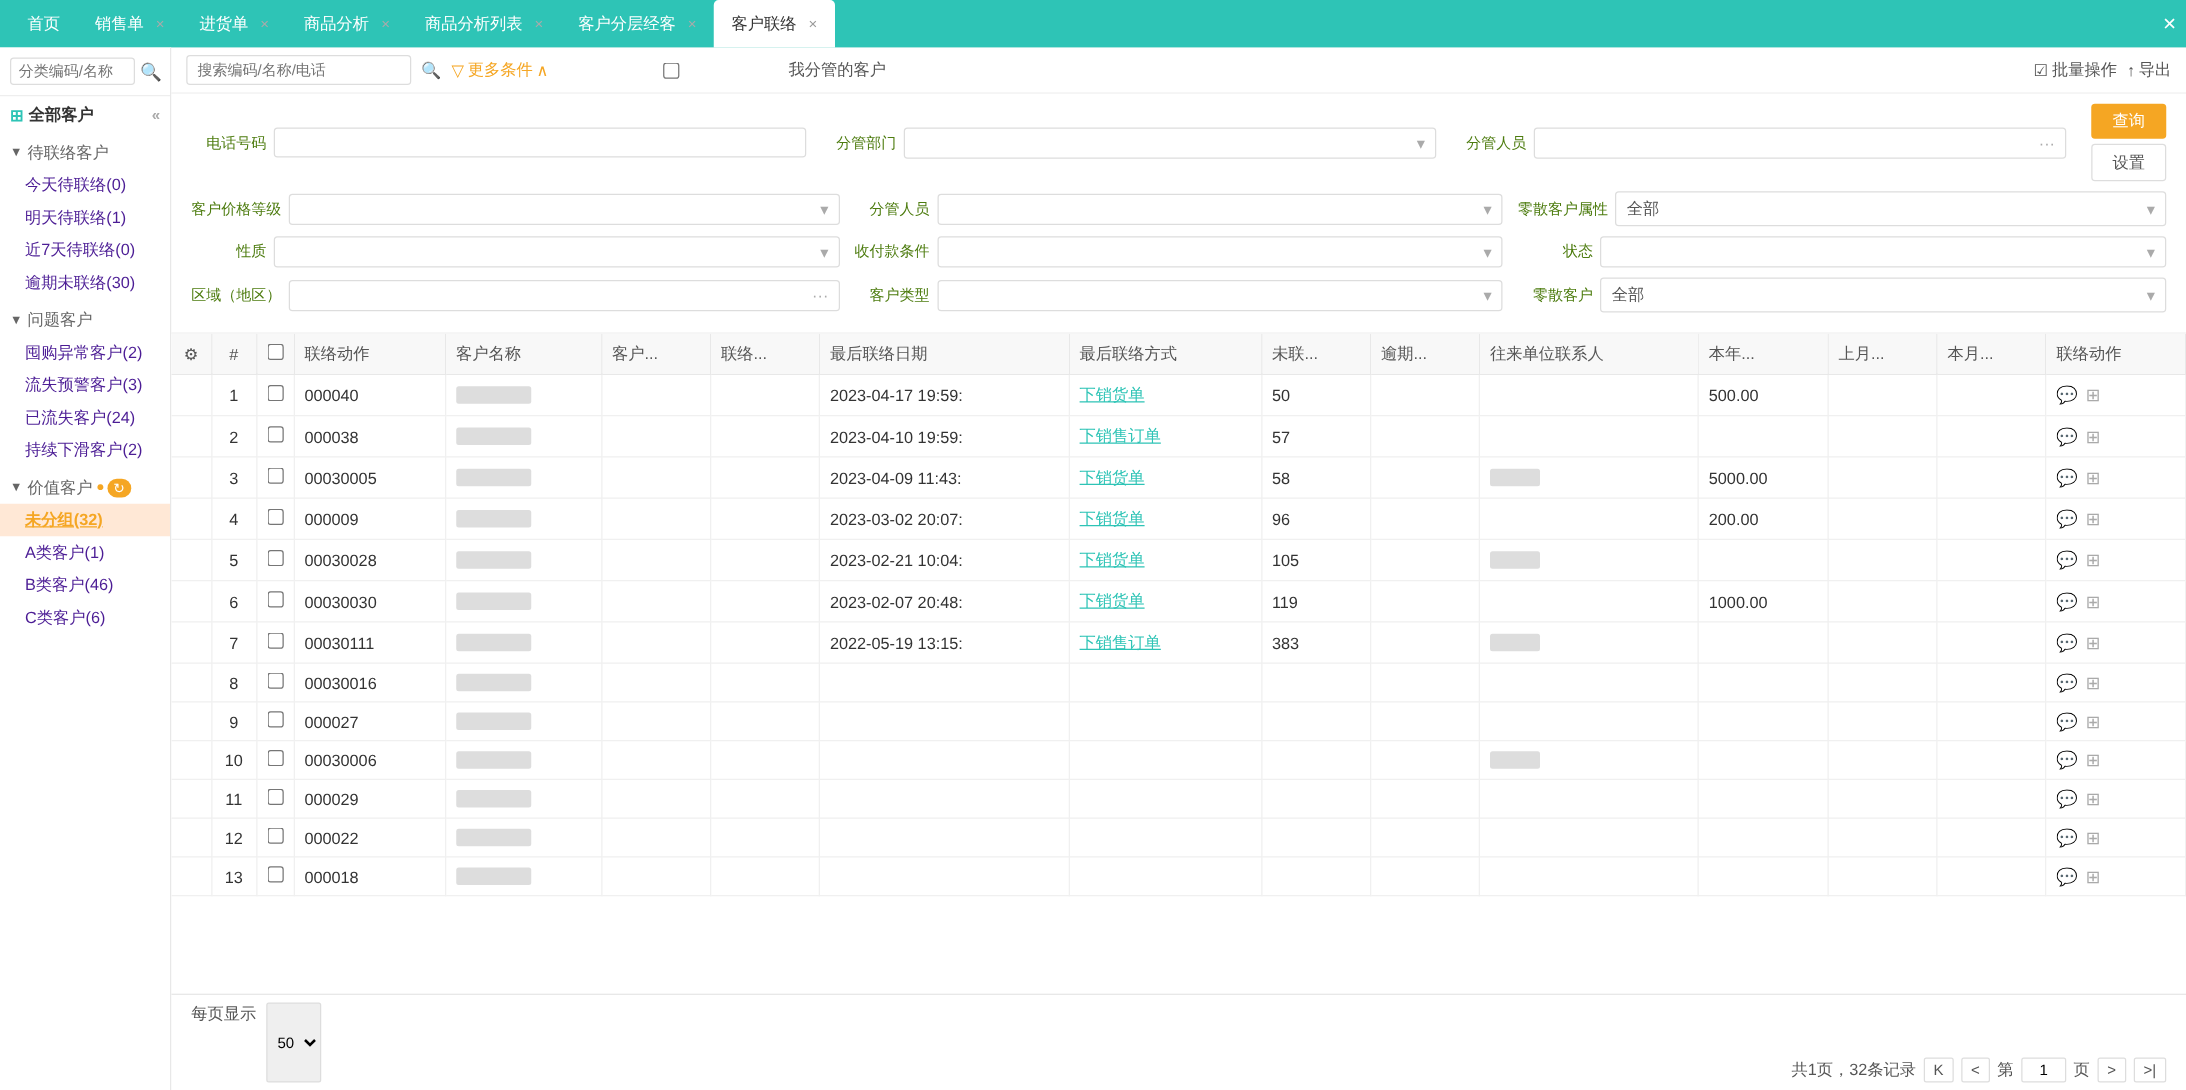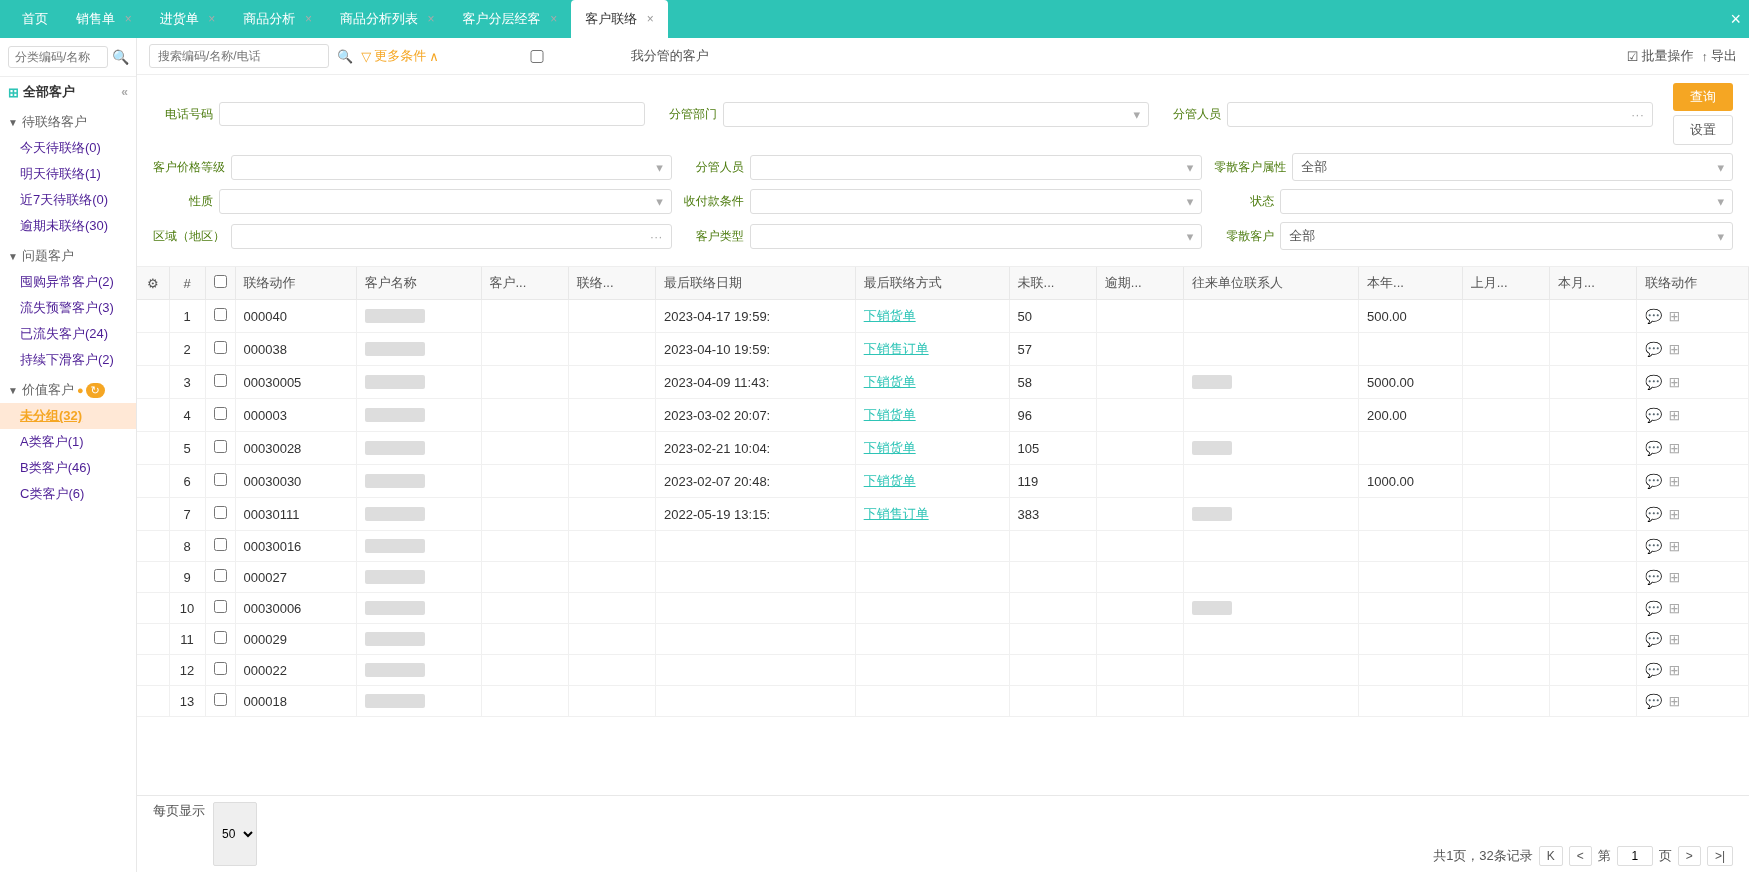--- a/index.html
+++ b/index.html
@@ -464,21 +464,21 @@
       <div class="action-icons">
         <span class="action-icon">💬</span>
         <span class="action-icon">⊞</span>
       </div>
     </td>
             </tr>
             <tr>
               <td class="col-settings"></td>
               <td class="col-no">4</td>
               <td class="col-cb"><input type="checkbox" style=""></td>
-              <td>000003</td>
+              <td>000009</td>
               <td><span class="blurred">&nbsp;&nbsp;&nbsp;&nbsp;&nbsp;&nbsp;&nbsp;&nbsp;</span></td>
               <td></td>
               <td></td>
               <td>2023-03-02 20:07:</td>
               <td><span class="link-text">下销货单</span></td>
               <td>96</td>
               <td></td>
               <td></td>
               <td>200.00</td>
               <td></td>

